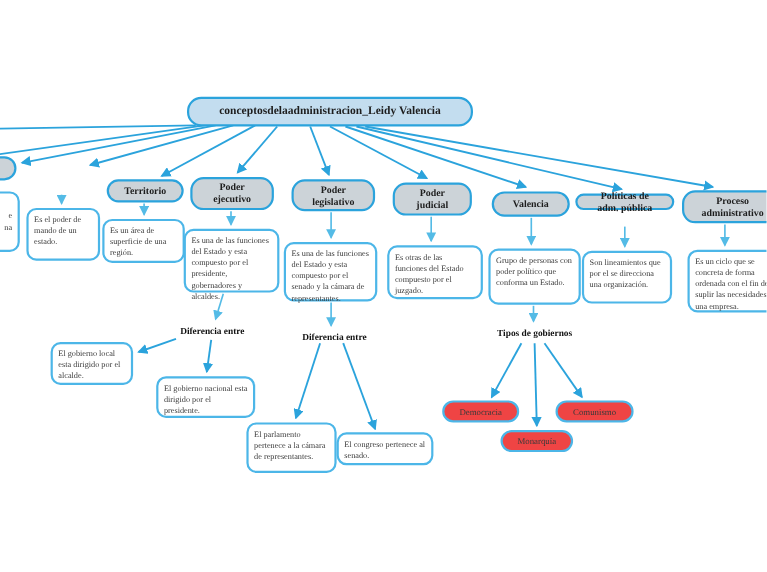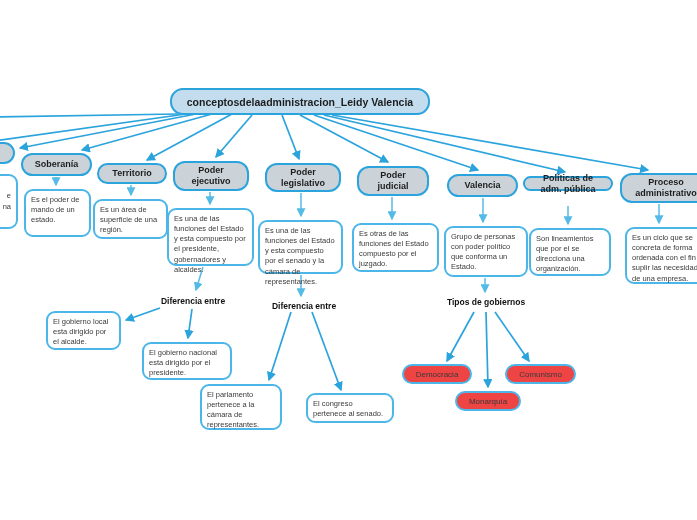--- a/index.html
+++ b/index.html
@@ -1,18 +1,18 @@
 <!DOCTYPE html>
 <html style="--edge-blue: #2ba3dc; --edge-light-blue: #54bbe6; --root-fill: #c3ddef; --topic-fill: #ccd3d8; --topic-border: #2ba3dc; --note-border: #4cb6e8; --text-dark: #1d1d1d; --note-text: #3a3a3a;"><head>
 <meta charset="utf-8">
 <style>
   html,body{margin:0;padding:0;background:#ffffff;}
   .canvas{
     position:relative;width:697px;height:520px;overflow:hidden;
-    background:#ffffff;font-family:Liberation Sans, sans-serif;
+    background:#ffffff;font-family:Liberation Serif, serif;
   }
   svg.edges{position:absolute;left:0;top:0;pointer-events:none;}
   .edge{stroke:var(--edge-blue,#2ba3dc);stroke-width:1.7;fill:none;}
   .edge2{stroke:var(--edge-light-blue,#54bbe6);stroke-width:1.5;fill:none;}
   #arrow path, #arrow2 path{fill:var(--edge-blue,#2ba3dc);}
   #arrow2 path{fill:var(--edge-light-blue,#54bbe6);}
   .node{position:absolute;box-sizing:border-box;display:flex;align-items:center;justify-content:center;}
   .root-node{
     background:var(--root-fill,#c3ddef);border:2px solid var(--topic-border,#2ba3dc);
     border-radius:13px;font-size:10.5px;font-weight:bold;color:var(--text-dark,#1d1d1d);
@@ -88,21 +88,20 @@
     <line class="edge" x1="486" y1="312" x2="488" y2="387" marker-end="url(#arrow)"></line>
     <line class="edge" x1="495" y1="312" x2="529" y2="361" marker-end="url(#arrow)"></line>
   </svg>
 
   <div class="node root-node" style="left:170px;top:88px;width:260px;height:27px">conceptosdelaadministracion_Leidy Valencia</div>
 
   <div class="node topic" style="left:-22px;top:142px;width:37px;height:22px"></div>
   <div class="node note frag" style="left:-60px;top:174px;width:78px;height:55px">e
 na</div>
 
-  <div class="node topic" style="left:21px;top:153px;width:71px;height:23px">Soberanía</div>
   <div class="node topic" style="left:97px;top:163px;width:70px;height:21px">Territorio</div>
   <div class="node topic" style="left:173px;top:161px;width:76px;height:30px">Poder
 ejecutivo</div>
   <div class="node topic" style="left:265px;top:163px;width:76px;height:29px">Poder
 legislativo</div>
   <div class="node topic" style="left:357px;top:166px;width:72px;height:30px">Poder
 judicial</div>
   <div class="node topic" style="left:447px;top:174px;width:71px;height:23px">Valencia</div>
   <div class="node topic" style="left:523px;top:176px;width:90px;height:15px">Políticas de
 adm. pública</div>
@@ -117,20 +116,20 @@
   <div class="node note" style="left:444px;top:226px;width:84px;height:51px">Grupo de personas con poder político que conforma un Estado.</div>
   <div class="node note" style="left:529px;top:228px;width:82px;height:48px">Son lineamientos que por el se direcciona una organización.</div>
   <div class="node note" style="left:625px;top:227px;width:90px;height:57px">Es un ciclo que se concreta de forma ordenada con el fin de suplir las necesidades de una empresa.</div>
 
   <div class="flabel" style="left:156px;top:296px;width:74px">Diferencia entre</div>
   <div class="flabel" style="left:267px;top:301px;width:74px">Diferencia entre</div>
   <div class="flabel" style="left:446px;top:297px;width:80px">Tipos de gobiernos</div>
 
   <div class="node note" style="left:46px;top:311px;width:75px;height:39px">El gobierno local esta dirigido por el alcalde.</div>
   <div class="node note" style="left:142px;top:342px;width:90px;height:38px">El gobierno nacional esta dirigido por el presidente.</div>
-  <div class="node note" style="left:200px;top:384px;width:82px;height:46px">El parlamento pertenece a la cámara de representantes.</div>
+  <div class="node note" style="left:224px;top:384px;width:82px;height:46px">El parlamento pertenece a la cámara de representantes.</div>
   <div class="node note" style="left:306px;top:393px;width:88px;height:30px">El congreso pertenece al senado.</div>
 
   <div class="node leaf-pill" style="left:402px;top:364px;width:70px;height:20px">Democracia</div>
   <div class="node leaf-pill" style="left:455px;top:391px;width:66px;height:20px">Monarquía</div>
   <div class="node leaf-pill" style="left:505px;top:364px;width:71px;height:20px">Comunismo</div>
 
 </div>
 
 </body></html>

